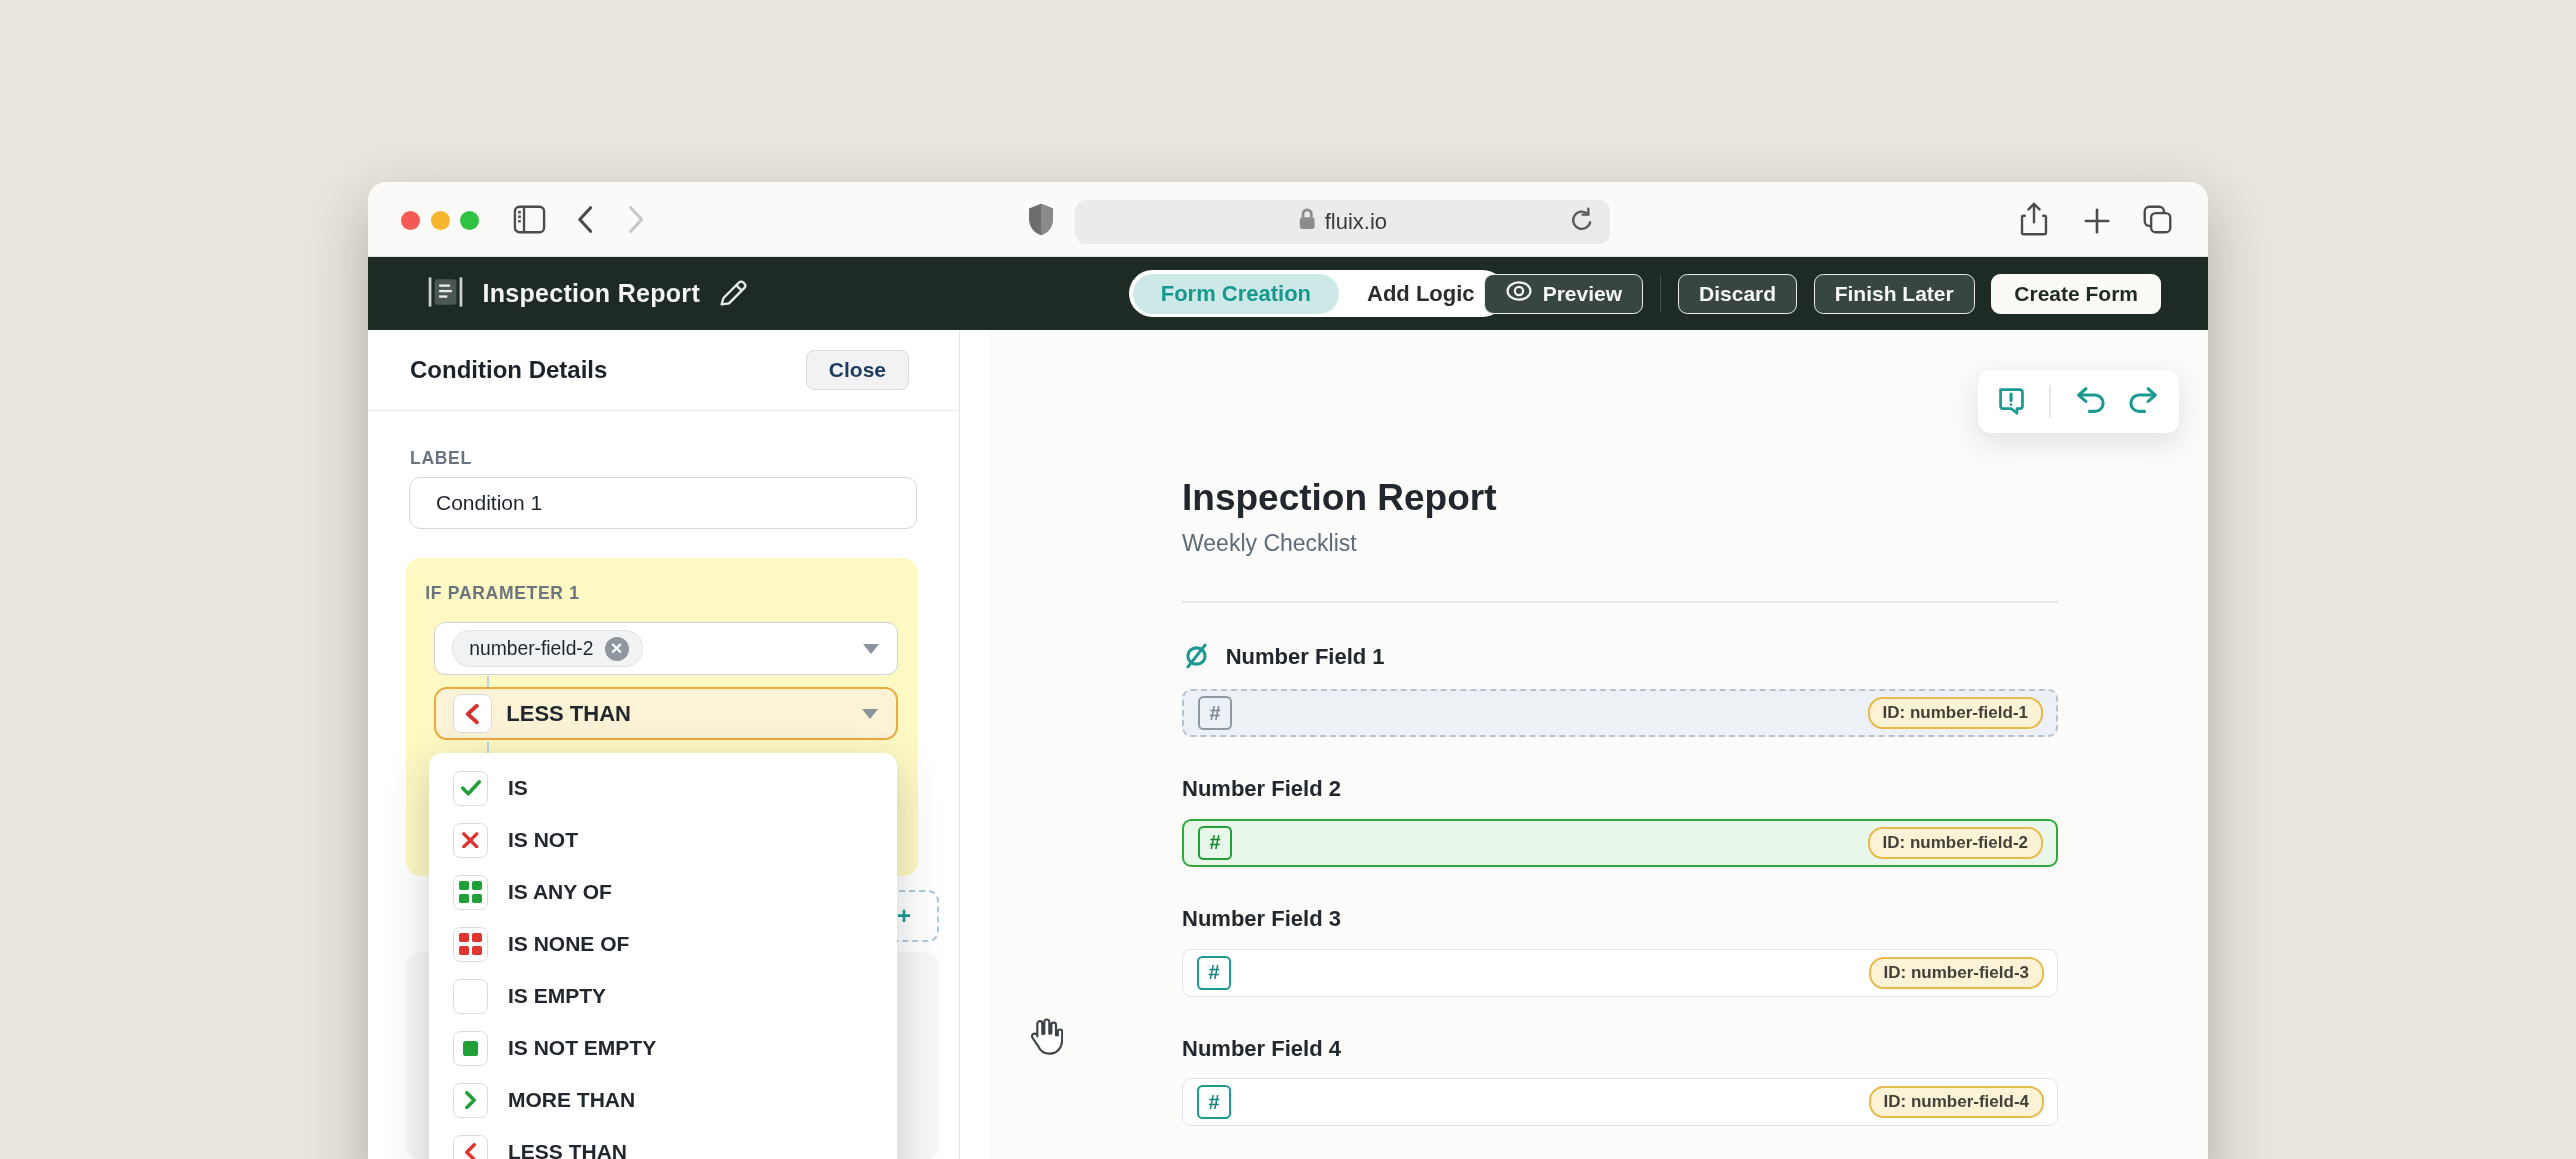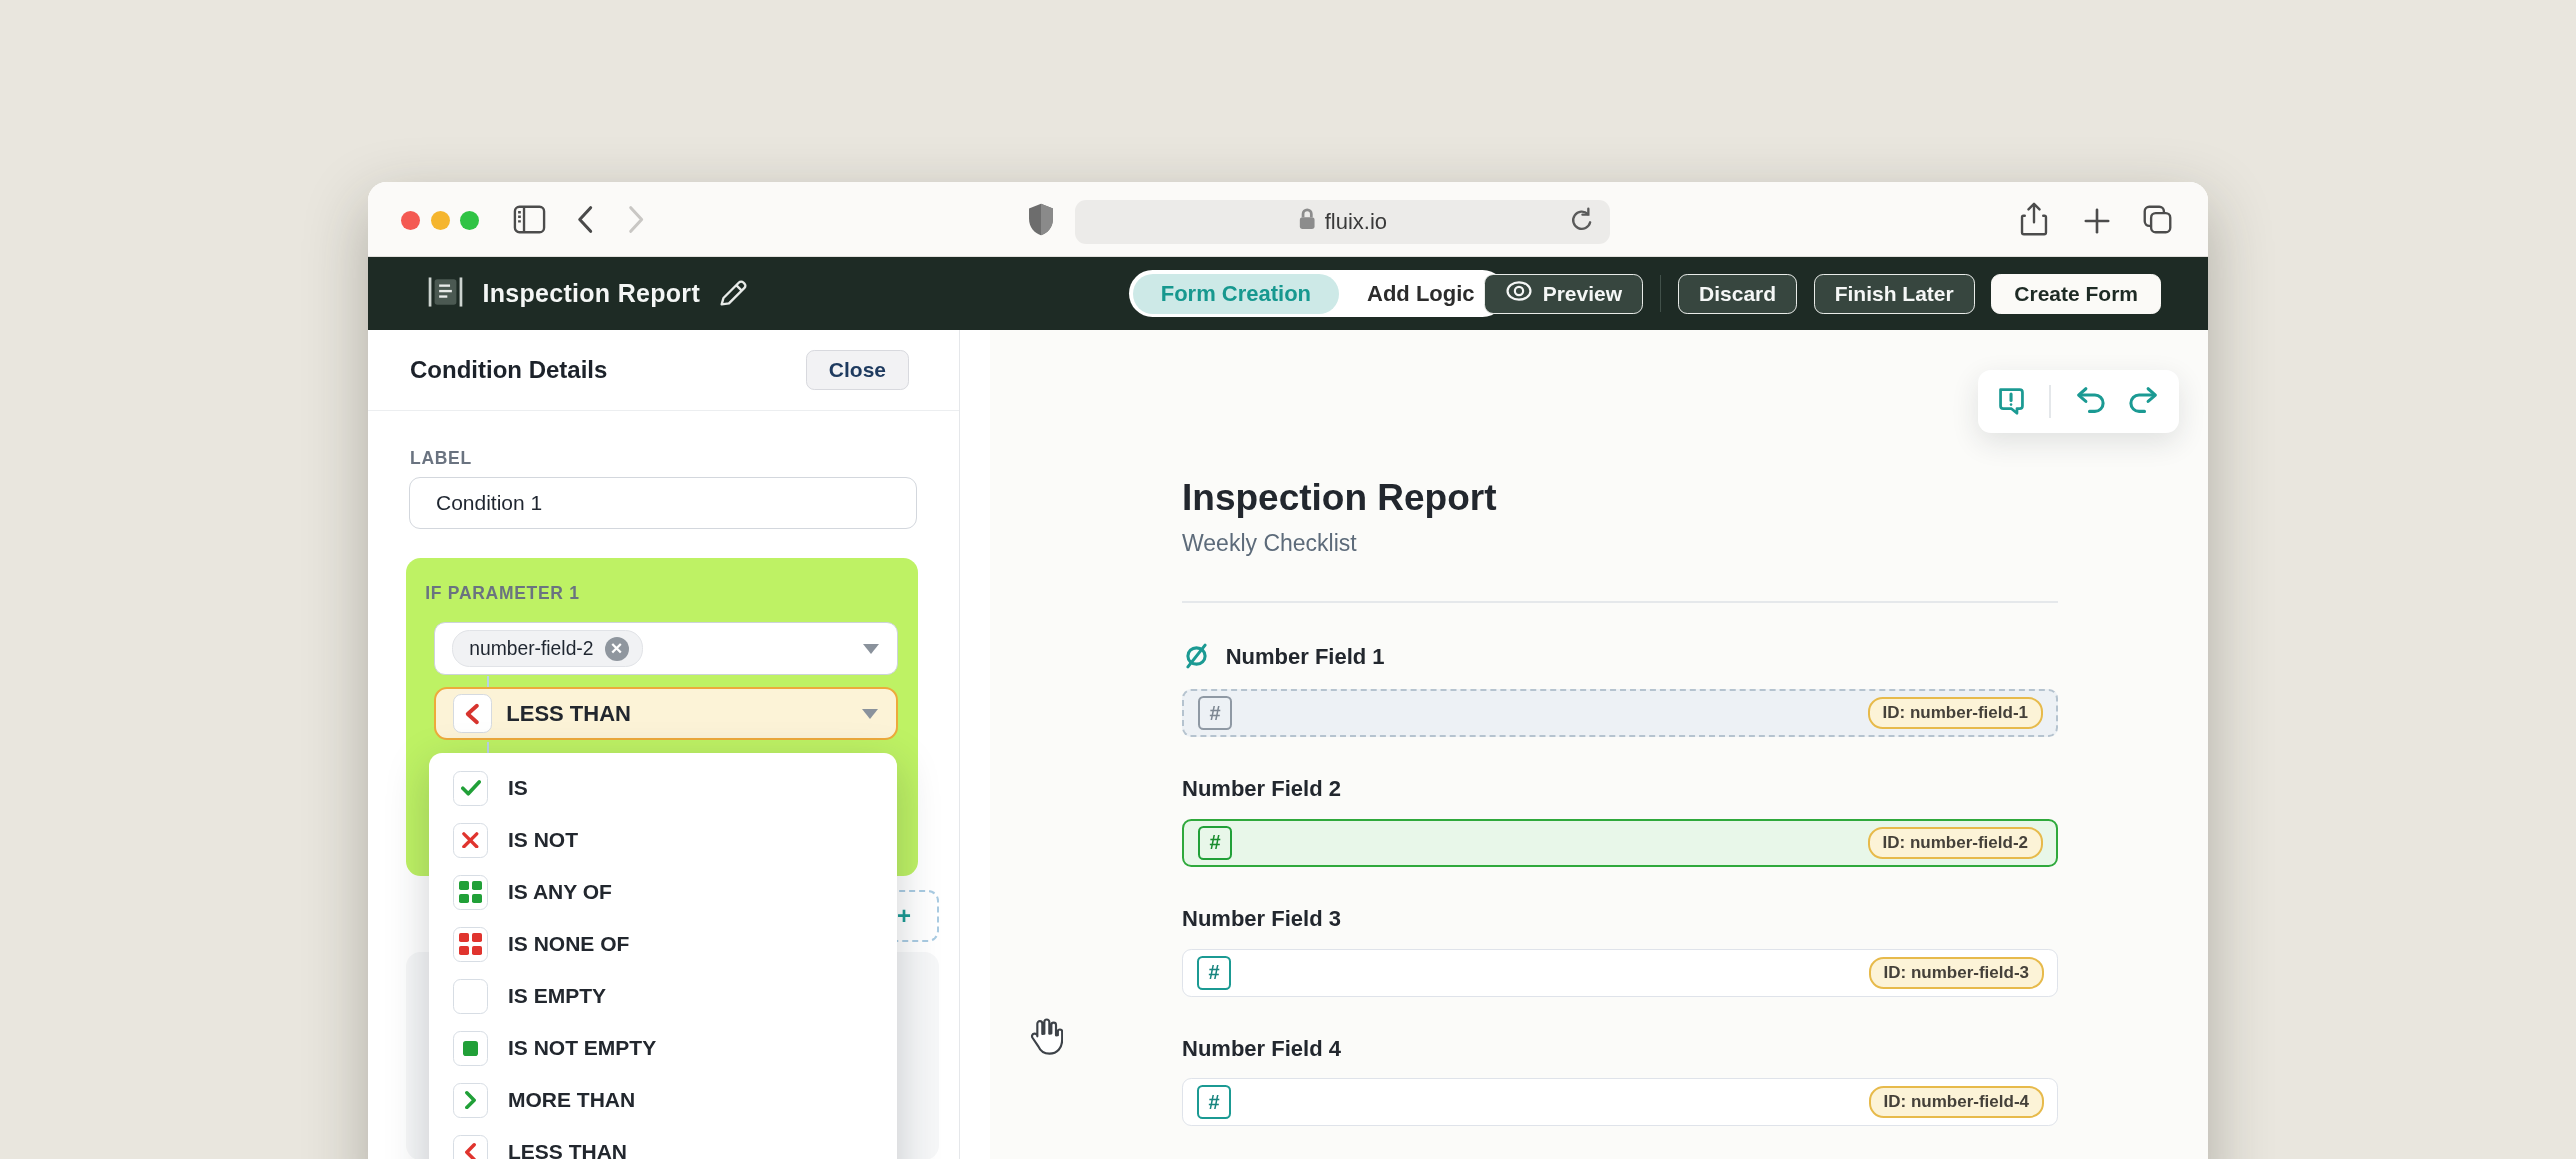--- a/index.html
+++ b/index.html
@@ -47,21 +47,21 @@
   .panel-head { position:absolute; left:0; top:0; width:100%; height:81px; border-bottom:1.8px solid #eceef0;
                 display:flex; align-items:center; justify-content:space-between; padding:0 50px 0 42px; }
   .panel-title { font-size:24px; font-weight:700; color:#1c222a; }
   .btn-close { height:40px; padding:0 22px; background:#f2f2f4; border:1.8px solid #d8d9de; border-radius:8.3px;
                color:#1e3a5f; font-size:21px; font-weight:600; display:flex; align-items:center; }
   .cap { font-size:17.5px; font-weight:700; letter-spacing:0.7px; color:#6a7380; }
   .lbl-cap { position:absolute; left:42px; top:118px; }
   .text-input { position:absolute; left:41px; top:147px; width:508px; height:52px; border:1.8px solid #d3d7dd;
                 border-radius:11px; font-size:21px; color:#1f2630; padding:0 26px; background:#fff;
                 font-family:"Liberation Sans", sans-serif; }
-  .if-section { position:absolute; left:38px; top:228px; width:512px; height:318px; background:#bef264; border-radius:14.7px; }
+  .if-section { position:absolute; left:38px; top:228px; width:512px; height:318px; background:#fef9c3; border-radius:14.7px; }
   .if-cap { position:absolute; left:19.3px; top:25px; }
   .sel { position:absolute; left:28px; width:464px; height:53px; background:#fff; border:1.8px solid #ccd3da;
          border-radius:11px; display:flex; align-items:center; padding:0 16.6px; }
   .sel-caret { position:absolute; right:18.4px; width:0; height:0; border-left:8.3px solid transparent;
                border-right:8.3px solid transparent; border-top:10px solid #8a929c; }
   .chip { display:flex; align-items:center; gap:11px; background:#f1f2f4; border:1.8px solid #e1e3e7;
           border-radius:17.5px; height:37px; padding:0 13px 0 16.6px; font-size:19.3px; color:#1f2630; }
   .chip-x { width:24px; height:24px; border-radius:50%; background:#8f969e; color:#fff; font-size:15.6px;
             display:flex; align-items:center; justify-content:center; font-weight:700; }
   .sel-op { top:412px; background:#fcf3d7; border:2.8px solid #edaa3b; gap:14.7px; }

